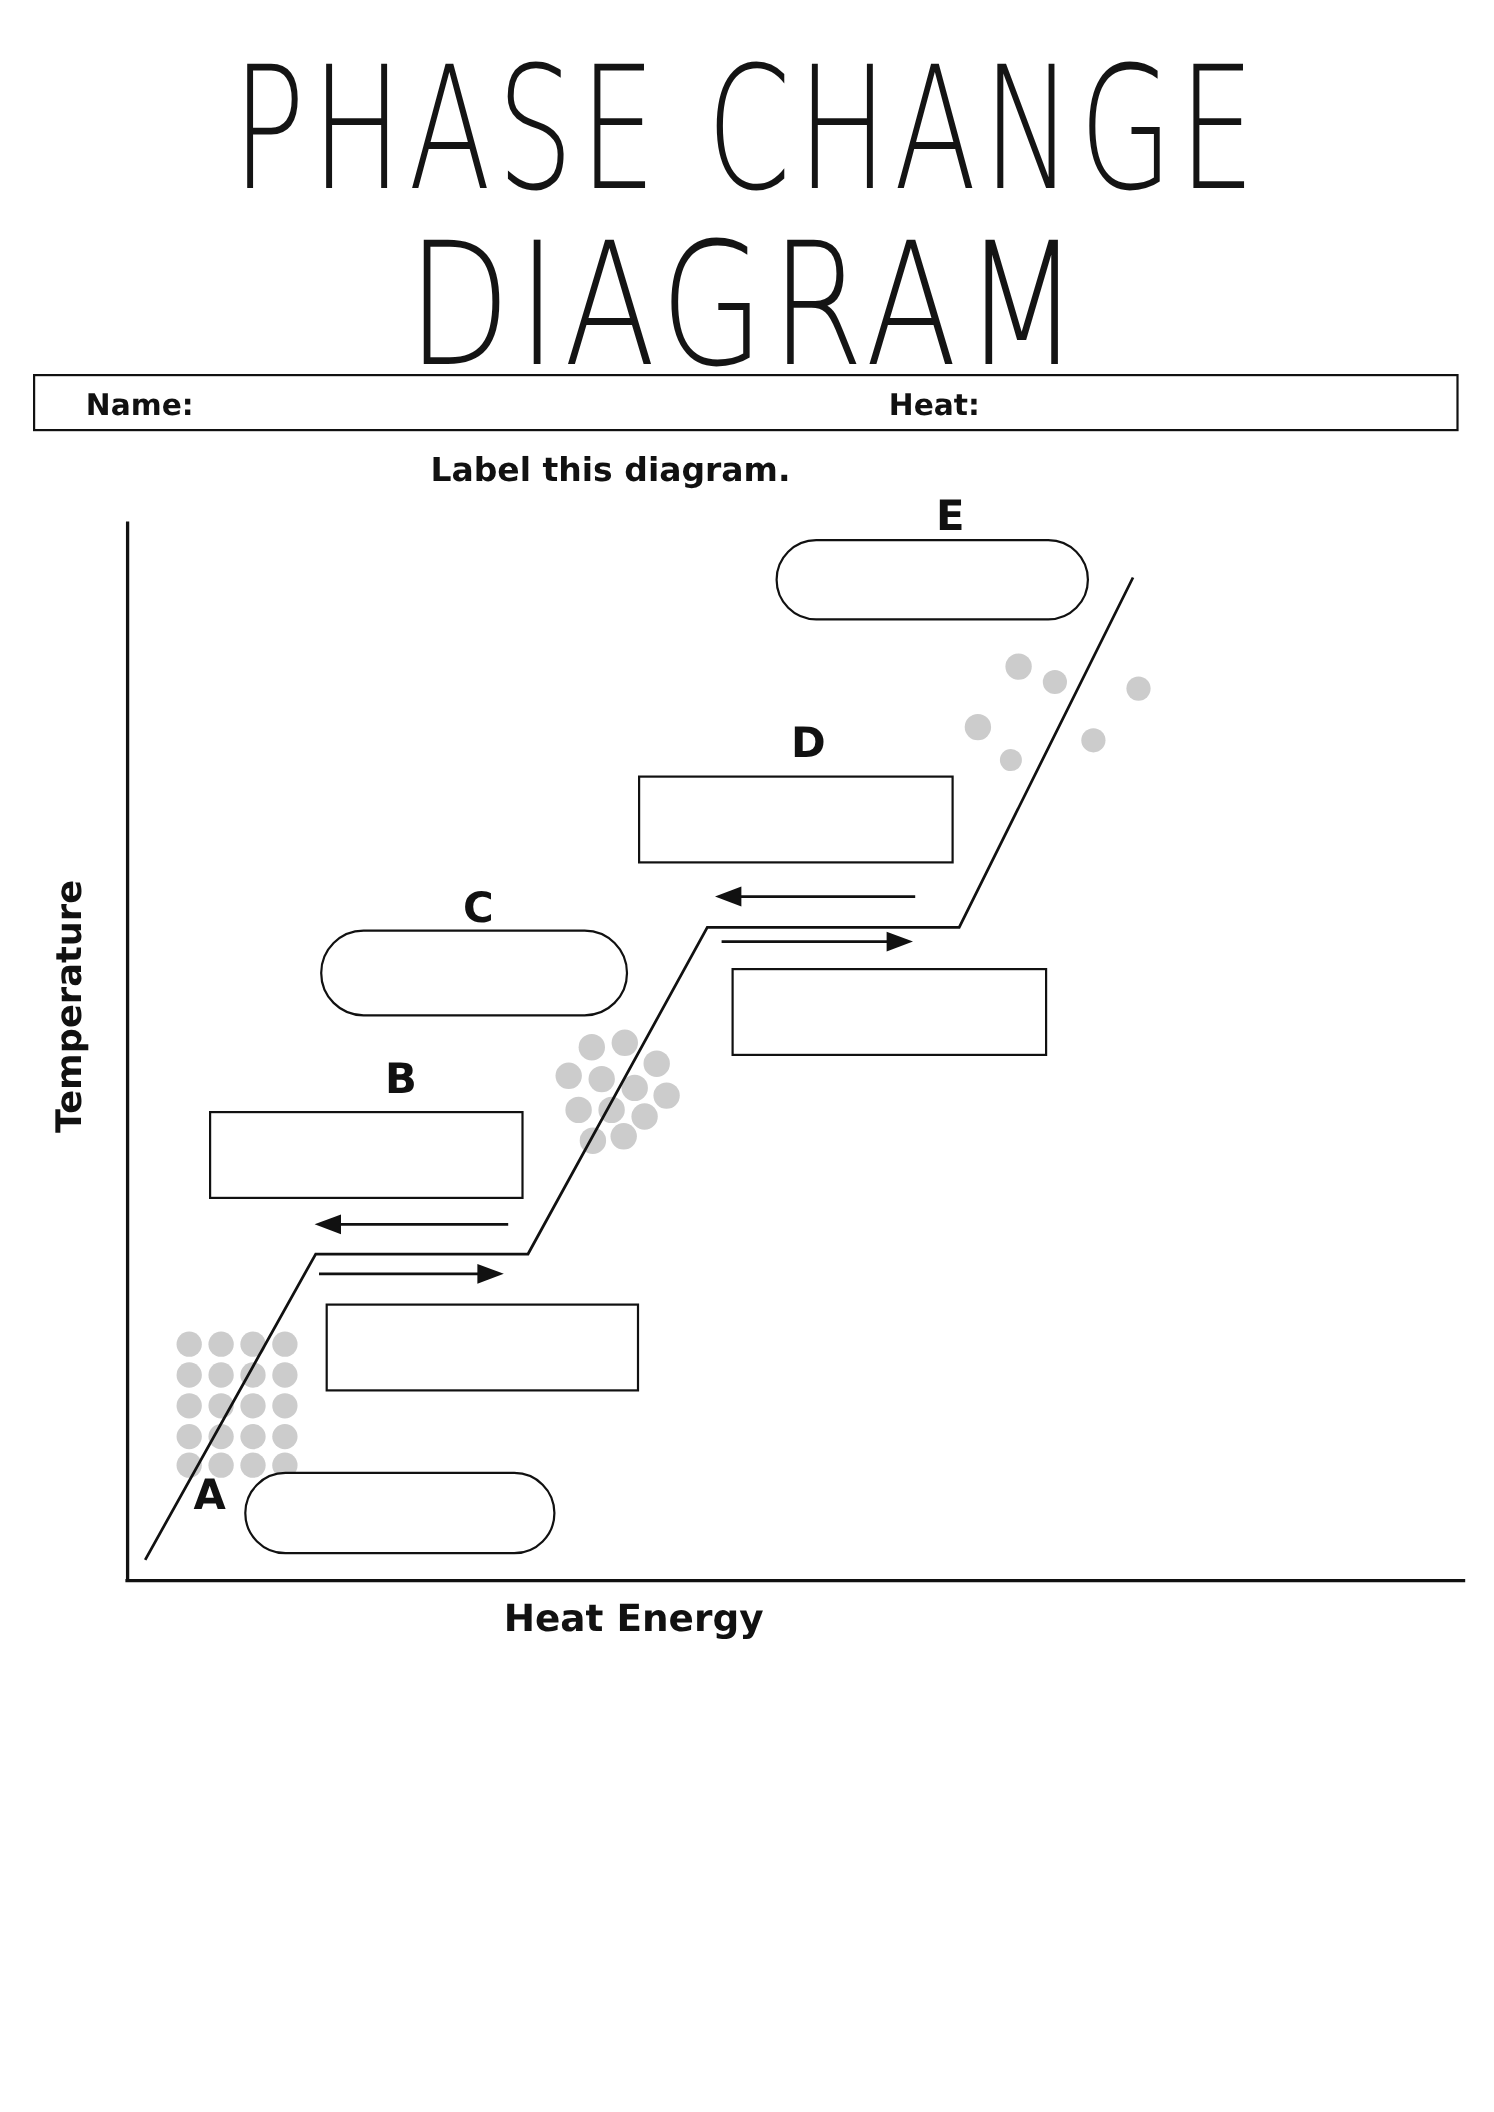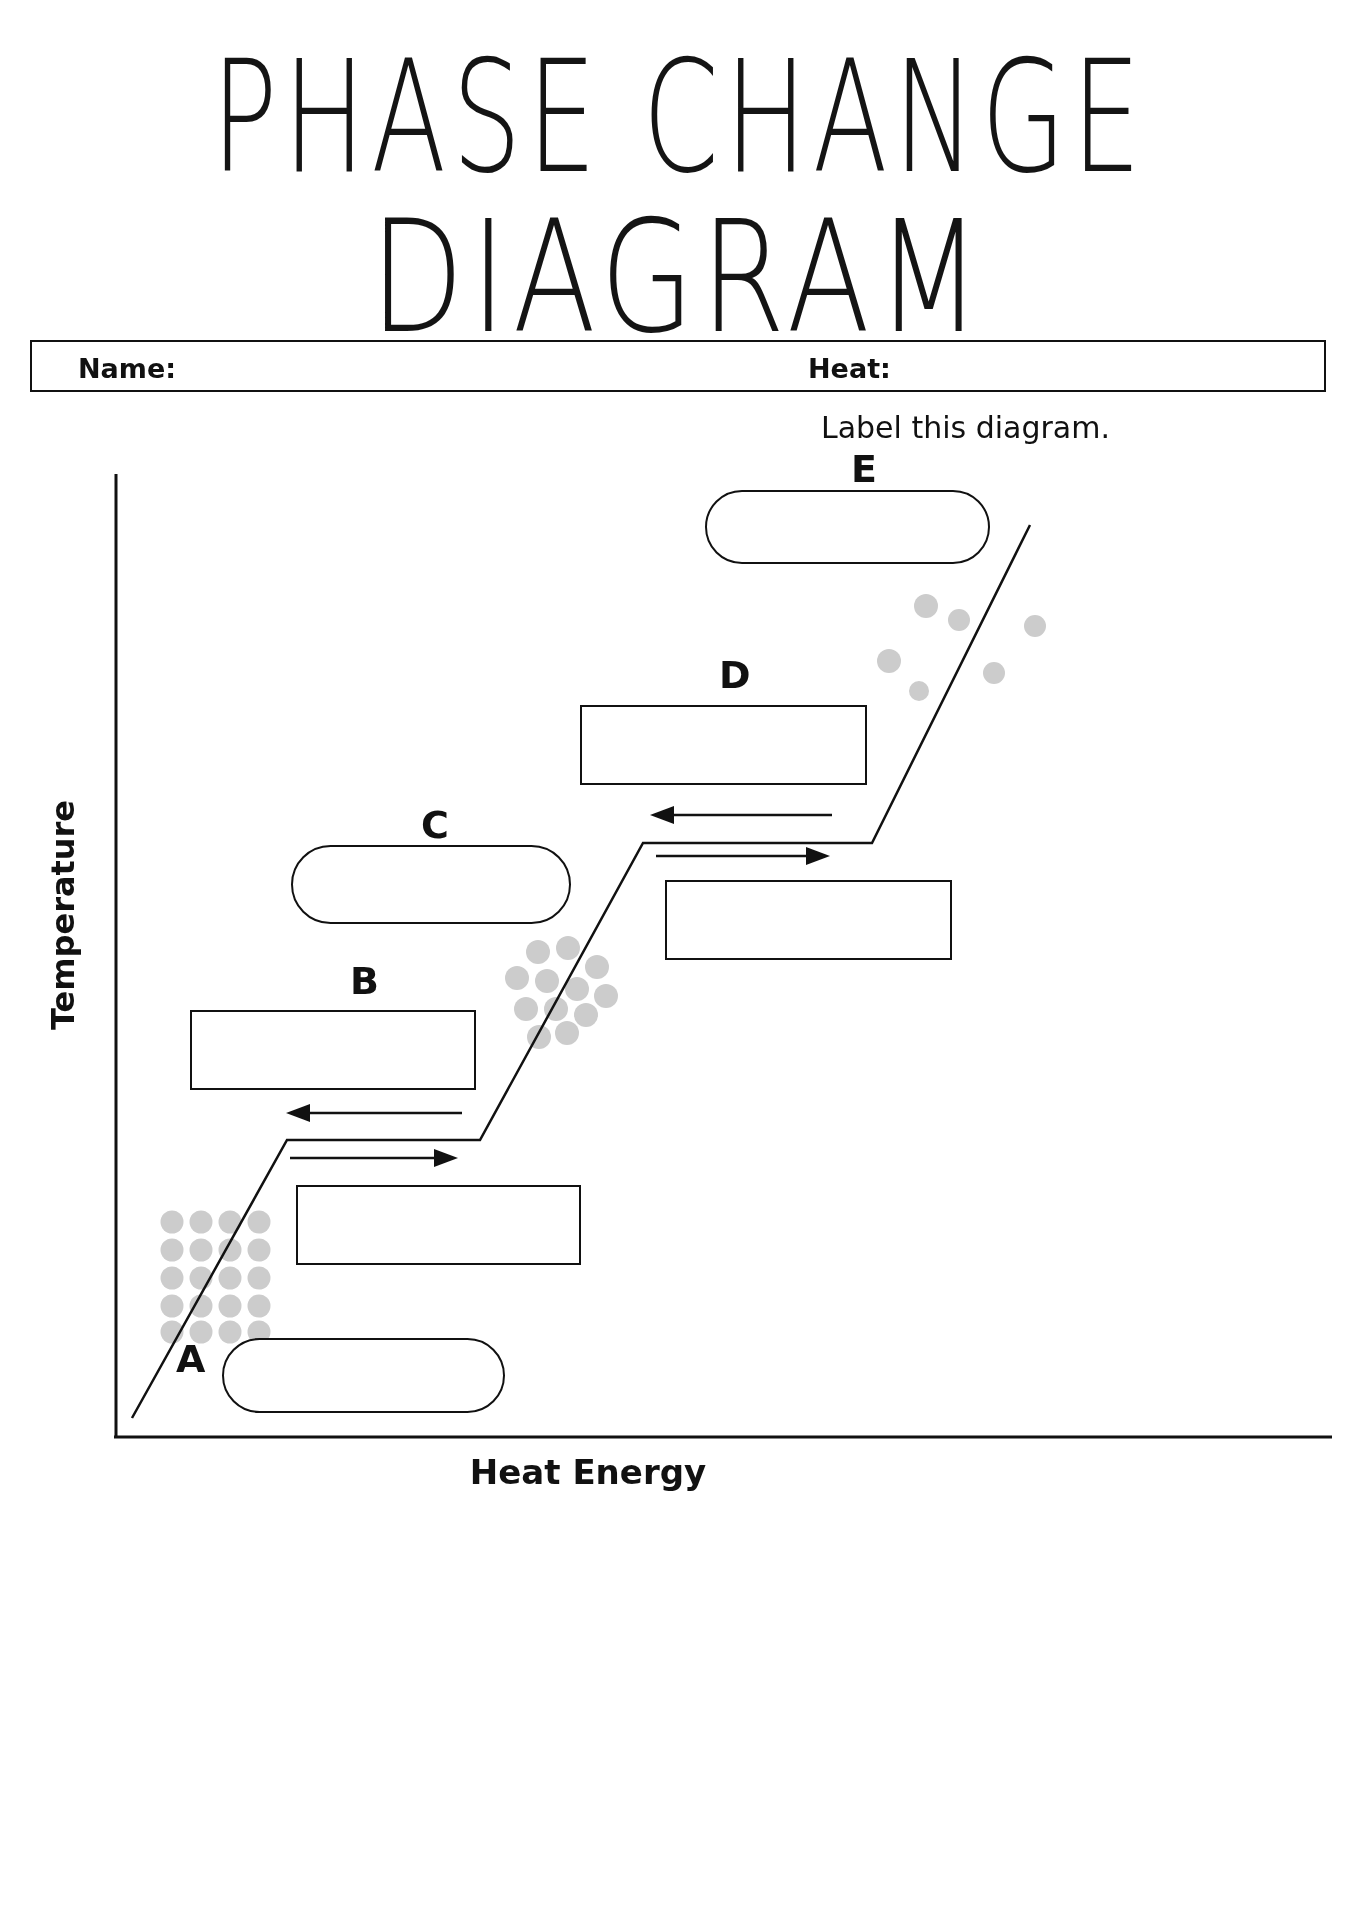--- a/index.html
+++ b/index.html
@@ -45,41 +45,41 @@
   .date-label { position: absolute; left: 776px; top: 11px; }
   .fill-area { position: absolute; top: 6px; height: 38px; }
   .name-fill { left: 132px; width: 600px; }
   .date-fill { left: 862px; width: 410px; }
 
   
   .instruction {
     position: absolute;
     top: 410px; left: 0;
     width: 1110px;
-    text-align: right;
+    text-align: center;
     font-size: 30px;
-    font-weight: 400;
+    font-weight: 700;
   }
 
   
   .diagram-svg { position: absolute; left: 0; top: 0; }
 
   .y-axis-label {
     position: absolute;
     left: -62px; top: 896px;
     width: 250px;
     text-align: center;
     font-size: 32px;
     font-weight: 600;
     transform: rotate(-90deg);
     transform-origin: center;
   }
   .x-axis-label {
     position: absolute;
-    left: 12px; top: 1452px;
+    left: 0; top: 1452px;
     width: 1152px;
     text-align: center;
     font-size: 34px;
     font-weight: 600;
   }
 
   .point-label {
     position: absolute;
     font-size: 38px;
     font-weight: 600;

